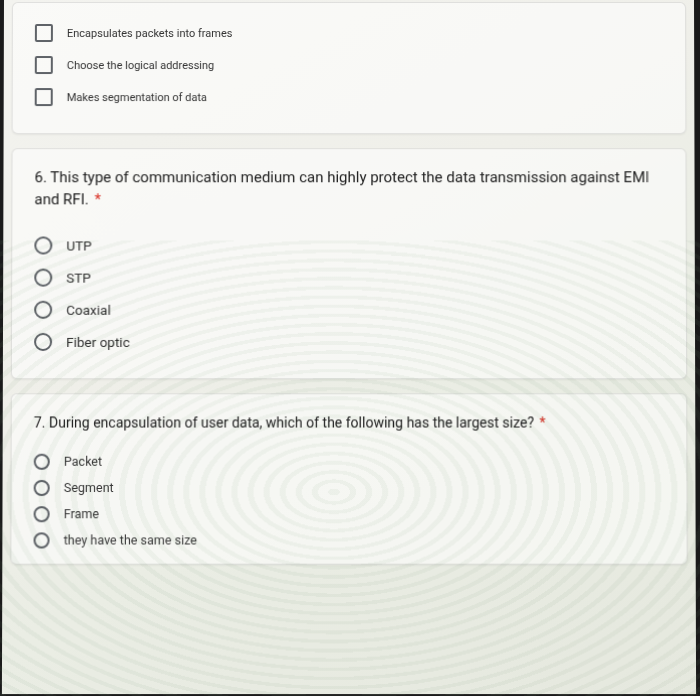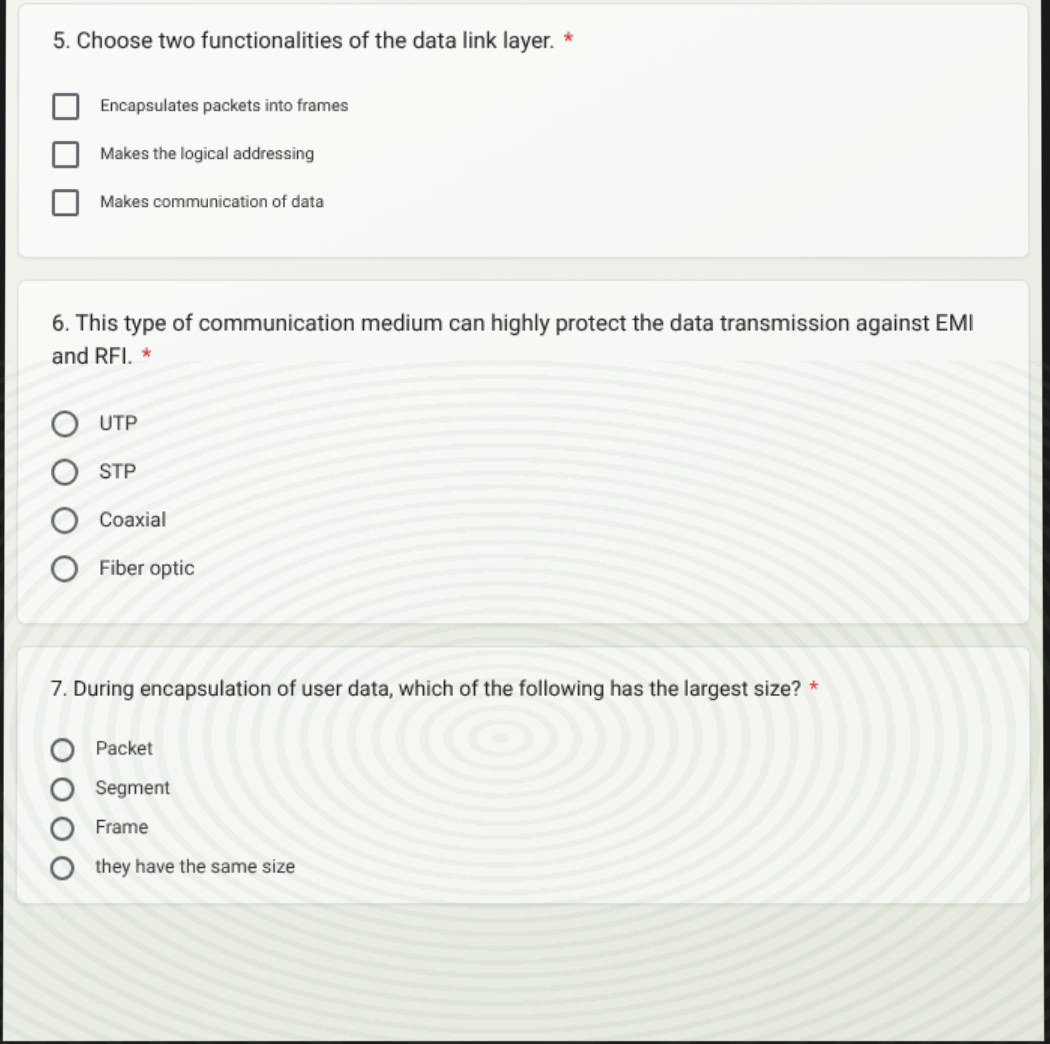--- a/index.html
+++ b/index.html
@@ -93,35 +93,31 @@
   .card.q6 .opt-label { font-size: 13.5px; }
   .card.q6 .q-title { margin-bottom: 18px; }
 </style>
 </head>
 <body>
 
 <div class="screen">
   <div class="rings"></div>
 
   <div class="card first">
-    <p class="q-title">
-      <span>5. Choose two functionalities of the data link layer.</span>
-      <span class="req">*</span>
-    </p>
     <div class="opt">
       <span class="checkbox"></span>
       <span class="opt-label">Encapsulates packets into frames</span>
     </div>
     <div class="opt">
       <span class="checkbox"></span>
-      <span class="opt-label">Makes the logical addressing</span>
+      <span class="opt-label">Choose the logical addressing</span>
     </div>
     <div class="opt">
       <span class="checkbox"></span>
-      <span class="opt-label">Makes communication of data</span>
+      <span class="opt-label">Makes segmentation of data</span>
     </div>
   </div>
 
   <div class="card q6">
     <p class="q-title">
       <span>6. This type of communication medium can highly protect the data transmission against EMI and RFI.</span>
       <span class="req">*</span>
     </p>
     <div class="opt">
       <span class="radio"></span>

